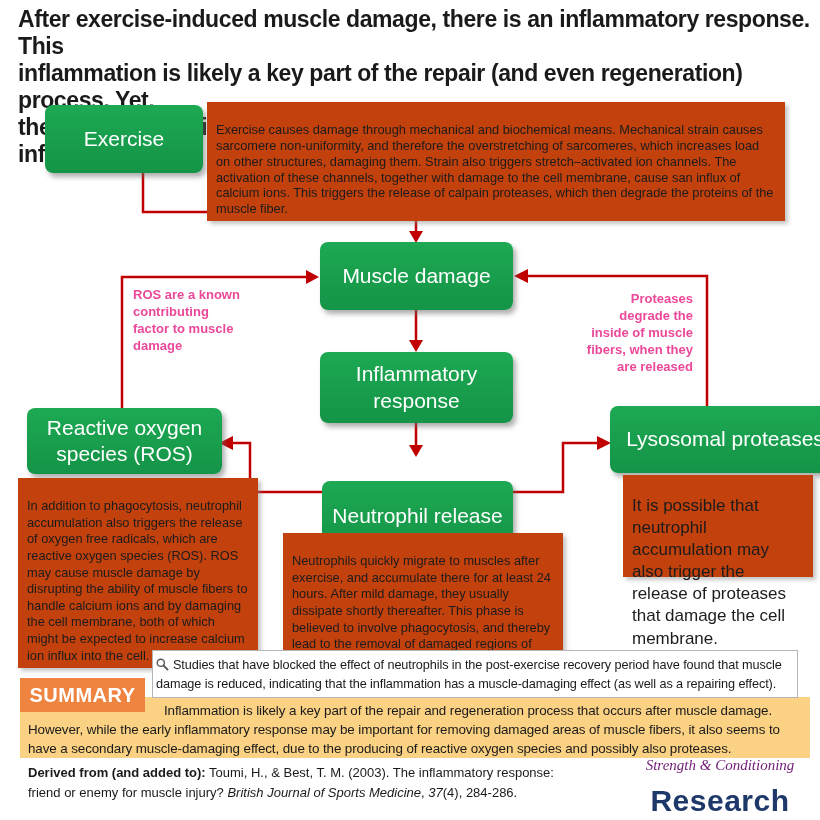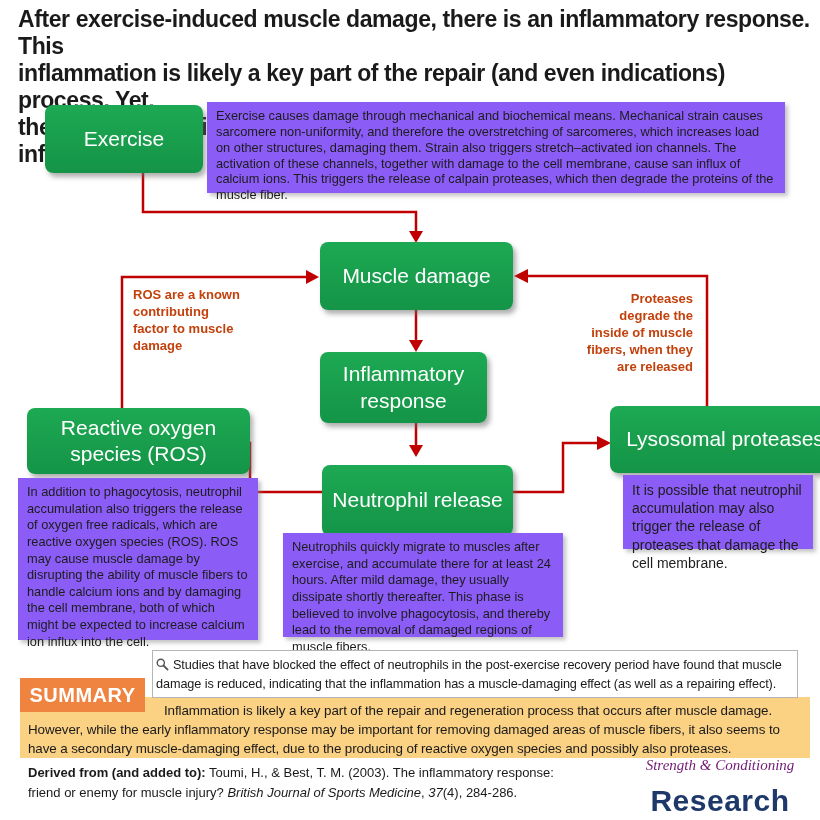--- a/index.html
+++ b/index.html
@@ -15,36 +15,36 @@
   .arrows polyline,.arrows line{stroke:#c00000;stroke-width:2.5;fill:none;}
   .arrows polygon{fill:#c00000;stroke:none;}
 
   
   .node{position:absolute;background:linear-gradient(#1da953,#149447);
         border-radius:8px;color:#ffffff;display:flex;align-items:center;justify-content:center;
         text-align:center;font-size:21px;line-height:1.25;
         box-shadow:3px 4px 5px rgba(110,110,110,0.55);}
   #node-exercise{left:45px;top:105px;width:158px;height:68px;}
   #node-muscle{left:320px;top:242px;width:193px;height:68px;}
-  #node-inflammatory{left:320px;top:352px;width:167px;height:71px;}
-  #node-neutrophil{left:322px;top:465px;width:191px;height:71px;}
-  #node-ros{left:27px;top:408px;width:223px;height:66px;}
+  #node-inflammatory{left:320px;top:352px;width:193px;height:71px;}
+  #node-neutrophil{left:322px;top:481px;width:191px;height:71px;}
+  #node-ros{left:27px;top:408px;width:195px;height:66px;}
   #node-lysosomal{left:610px;top:406px;width:230px;height:67px;}
 
   
-  .note{position:absolute;background:#8b5cf6;color:#1c1c1c;
-        padding:6px 9px;font-size:12.8px;line-height:1.3;
+  .note{position:absolute;background:#c2410c;color:#1c1c1c;
+        padding:20px 9px;font-size:12.8px;line-height:1.3;
         box-shadow:3px 3px 4px rgba(140,140,140,0.5);}
   #note-exercise{left:207px;top:102px;width:560px;height:79px;line-height:1.24;}
   #note-ros{left:18px;top:478px;width:222px;height:150px;}
   #note-neutrophil{left:283px;top:533px;width:262px;height:92px;}
-  #note-lysosomal{left:623px;top:475px;width:172px;height:62px;font-size:14px;}
+  #note-lysosomal{left:623px;top:475px;width:172px;height:62px;font-size:17px;}
 
   
-  .annotation{position:absolute;color:#c2410c;font-weight:bold;font-size:13px;line-height:1.3;}
+  .annotation{position:absolute;color:#ec4899;font-weight:bold;font-size:13px;line-height:1.3;}
   #ann-left{left:133px;top:287px;width:110px;}
   #ann-right{left:585px;top:291px;width:108px;text-align:right;}
 
   
   #summary-band{position:absolute;left:20px;top:697px;width:774px;height:53px;
         background:#fbd184;color:#1a1a1a;z-index:1;padding:4px 8px;
         font-size:13.4px;line-height:19px;letter-spacing:-0.1px;text-indent:136px;}
   #studies-box{position:absolute;left:152px;top:650px;width:638px;height:36px;
         background:#ffffff;border:1.5px solid #b5b5b5;z-index:2;padding:5px 3px;
         font-size:12.7px;line-height:18.5px;color:#1a1a1a;letter-spacing:-0.1px;}
@@ -64,21 +64,21 @@
   #logo .main{font-size:30px;font-weight:bold;color:#1d3869;letter-spacing:0.5px;
         line-height:28px;margin-top:13px;}
 </style>
 </head>
 <body>
 
 <div class="page">
 
   <div class="title">
     <div>After exercise-induced muscle damage, there is an inflammatory response. This</div>
-    <div>inflammation is likely a key part of the repair (and even indications) process. Yet,</div>
+    <div>inflammation is likely a key part of the repair (and even regeneration) process. Yet,</div>
     <div>there are also indications that damage is further increased by inflammation.</div>
   </div>
 
   <svg class="arrows" viewBox="0 0 820 820">
     <g>
       <polyline points="143,173 143,212 416,212 416,231"></polyline>
       <polygon points="409,231 423,231 416,243"></polygon>
     </g>
     <g>
       <line x1="416" y1="310" x2="416" y2="341"></line>

